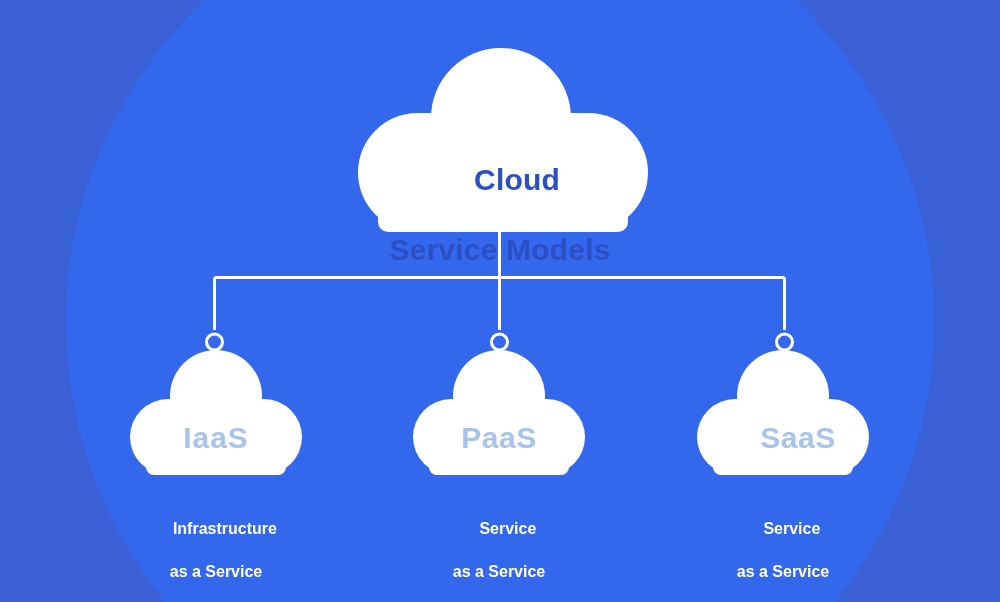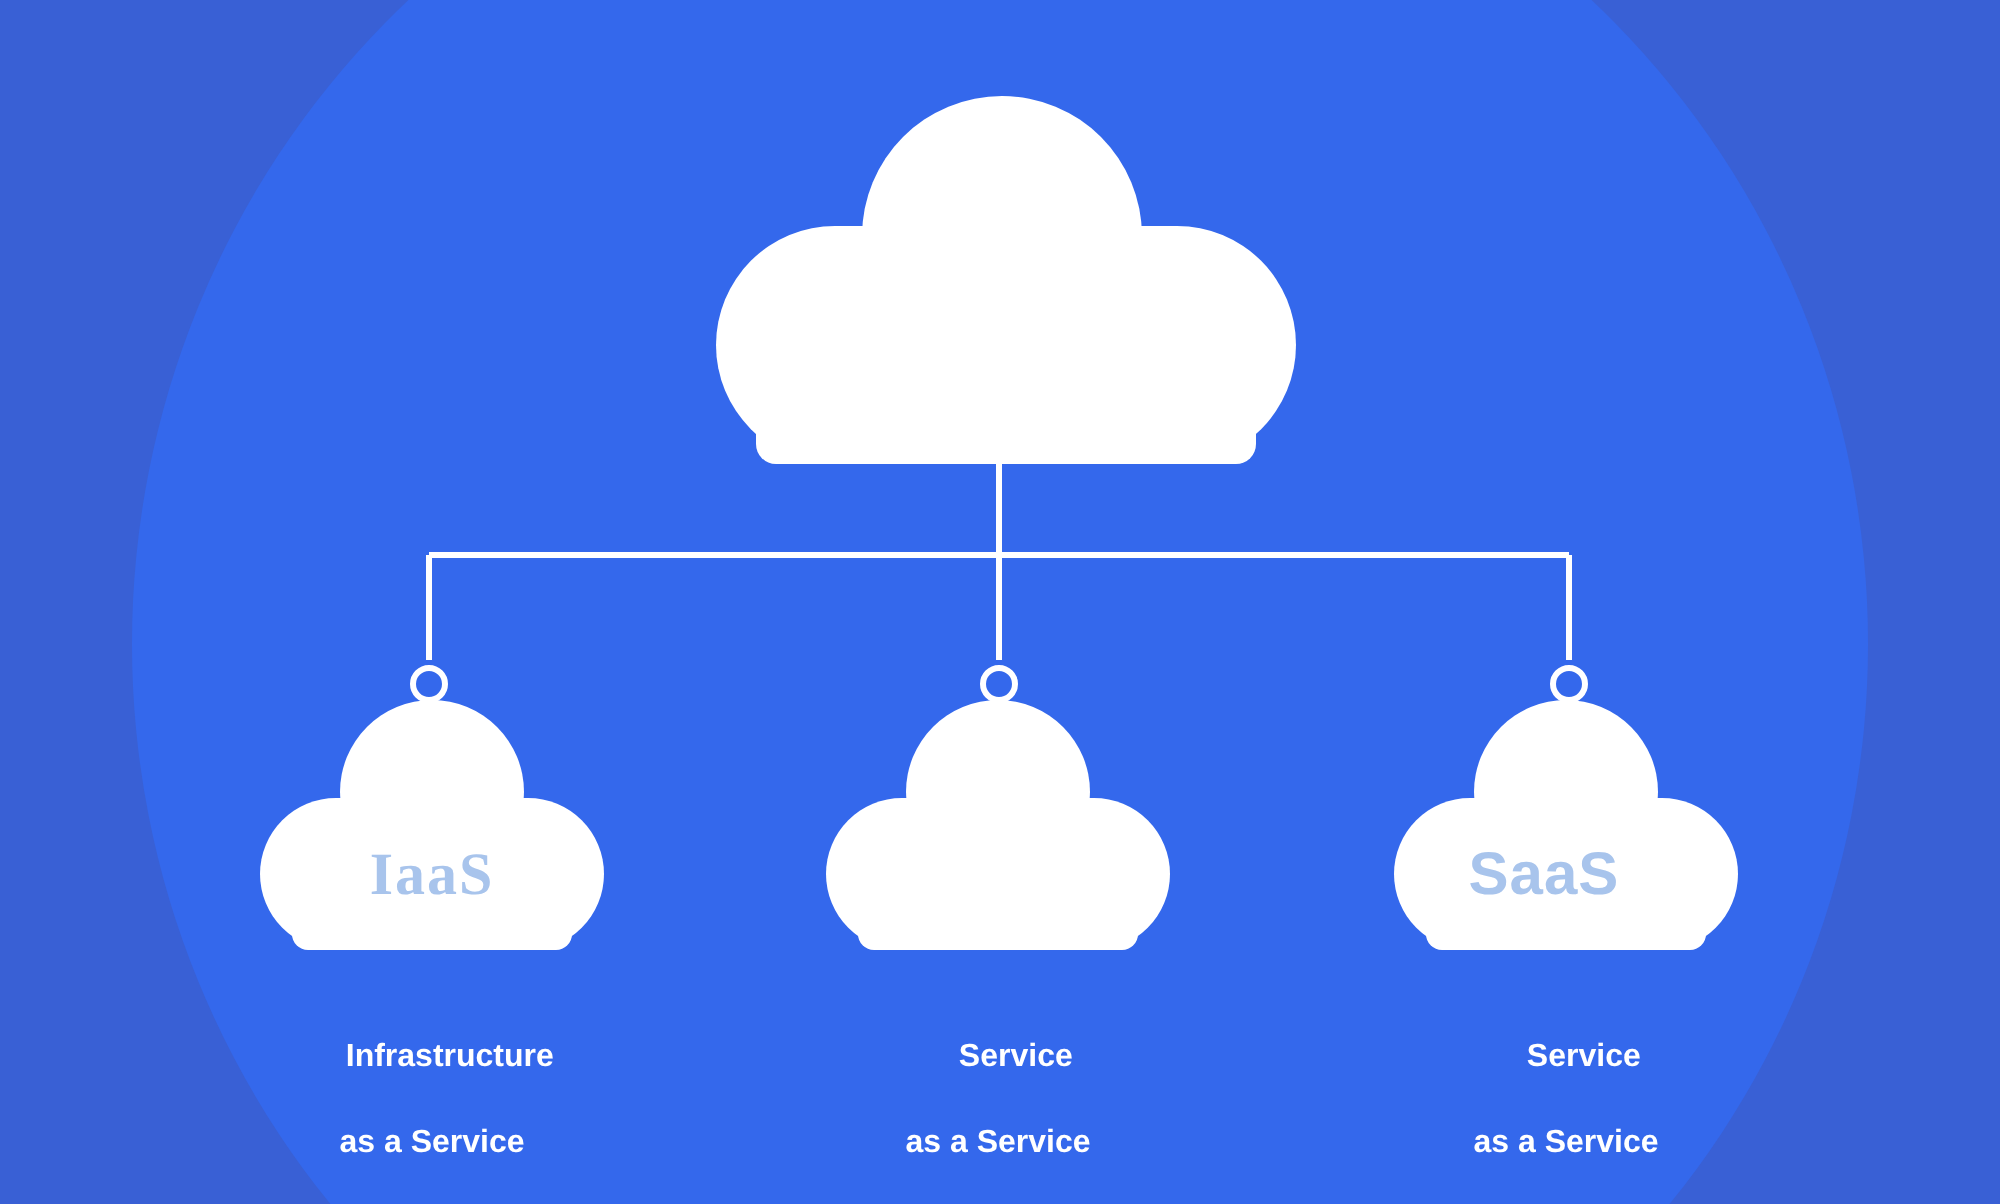--- a/index.html
+++ b/index.html
@@ -62,21 +62,21 @@
     font-size: 30px;
     font-weight: bold;
     letter-spacing: 0.2px;
     line-height: 1.17;
   }
   .root-title .line2 { display: block; }
 
   .node-tag {
     width: 240px;
     color: #a8c4ec;
-    font-family: Liberation Serif, serif;
+    font-family: Liberation Sans, sans-serif;
     font-size: 30px;
     font-weight: bold;
     letter-spacing: 1px;
     top: 420px;
   }
   .node-tag.mono-off {
     font-family: "Liberation Sans", sans-serif;
     letter-spacing: 0.5px;
   }
 
@@ -85,21 +85,21 @@
     color: #ffffff;
     font-size: 16px;
     font-weight: bold;
     top: 497px;
     line-height: 1.33;
   }
   .node-caption .cap2 { display: block; }
 
   .n1 { left: 96px; }
   .n2 { left: 379px; }
-  .n3 { left: 652px; }
+  .n3 { left: 678px; }
 
   .n1c { left: 86px; }
   .n2c { left: 369px; }
   .n3c { left: 653px; }
 </style>
 </head>
 <body>
 
 <div id="stage">
 
@@ -140,22 +140,27 @@
     </g>
 
     <g>
       <circle cx="783" cy="396" r="46" fill="#ffffff"></circle>
       <rect x="697" y="399" width="172" height="76" rx="38" ry="38" fill="#ffffff"></rect>
       <rect x="713" y="437" width="140" height="38" rx="8" ry="8" fill="#ffffff"></rect>
     </g>
 
   </svg>
 
+  <div class="txt root-title">
+    <span>Cloud</span>
+    <span class="line2">Service Models</span>
+  </div>
 
   <div class="txt node-tag n1">IaaS</div>
+  <div class="txt node-tag mono-off n2">PaaS</div>
   <div class="txt node-tag mono-off n3">SaaS</div>
 
   <div class="txt node-caption n1c">
     <span>Infrastructure</span>
     <span class="cap2">as a Service</span>
   </div>
 
   <div class="txt node-caption n2c">
     <span>Service</span>
     <span class="cap2">as a Service</span>

